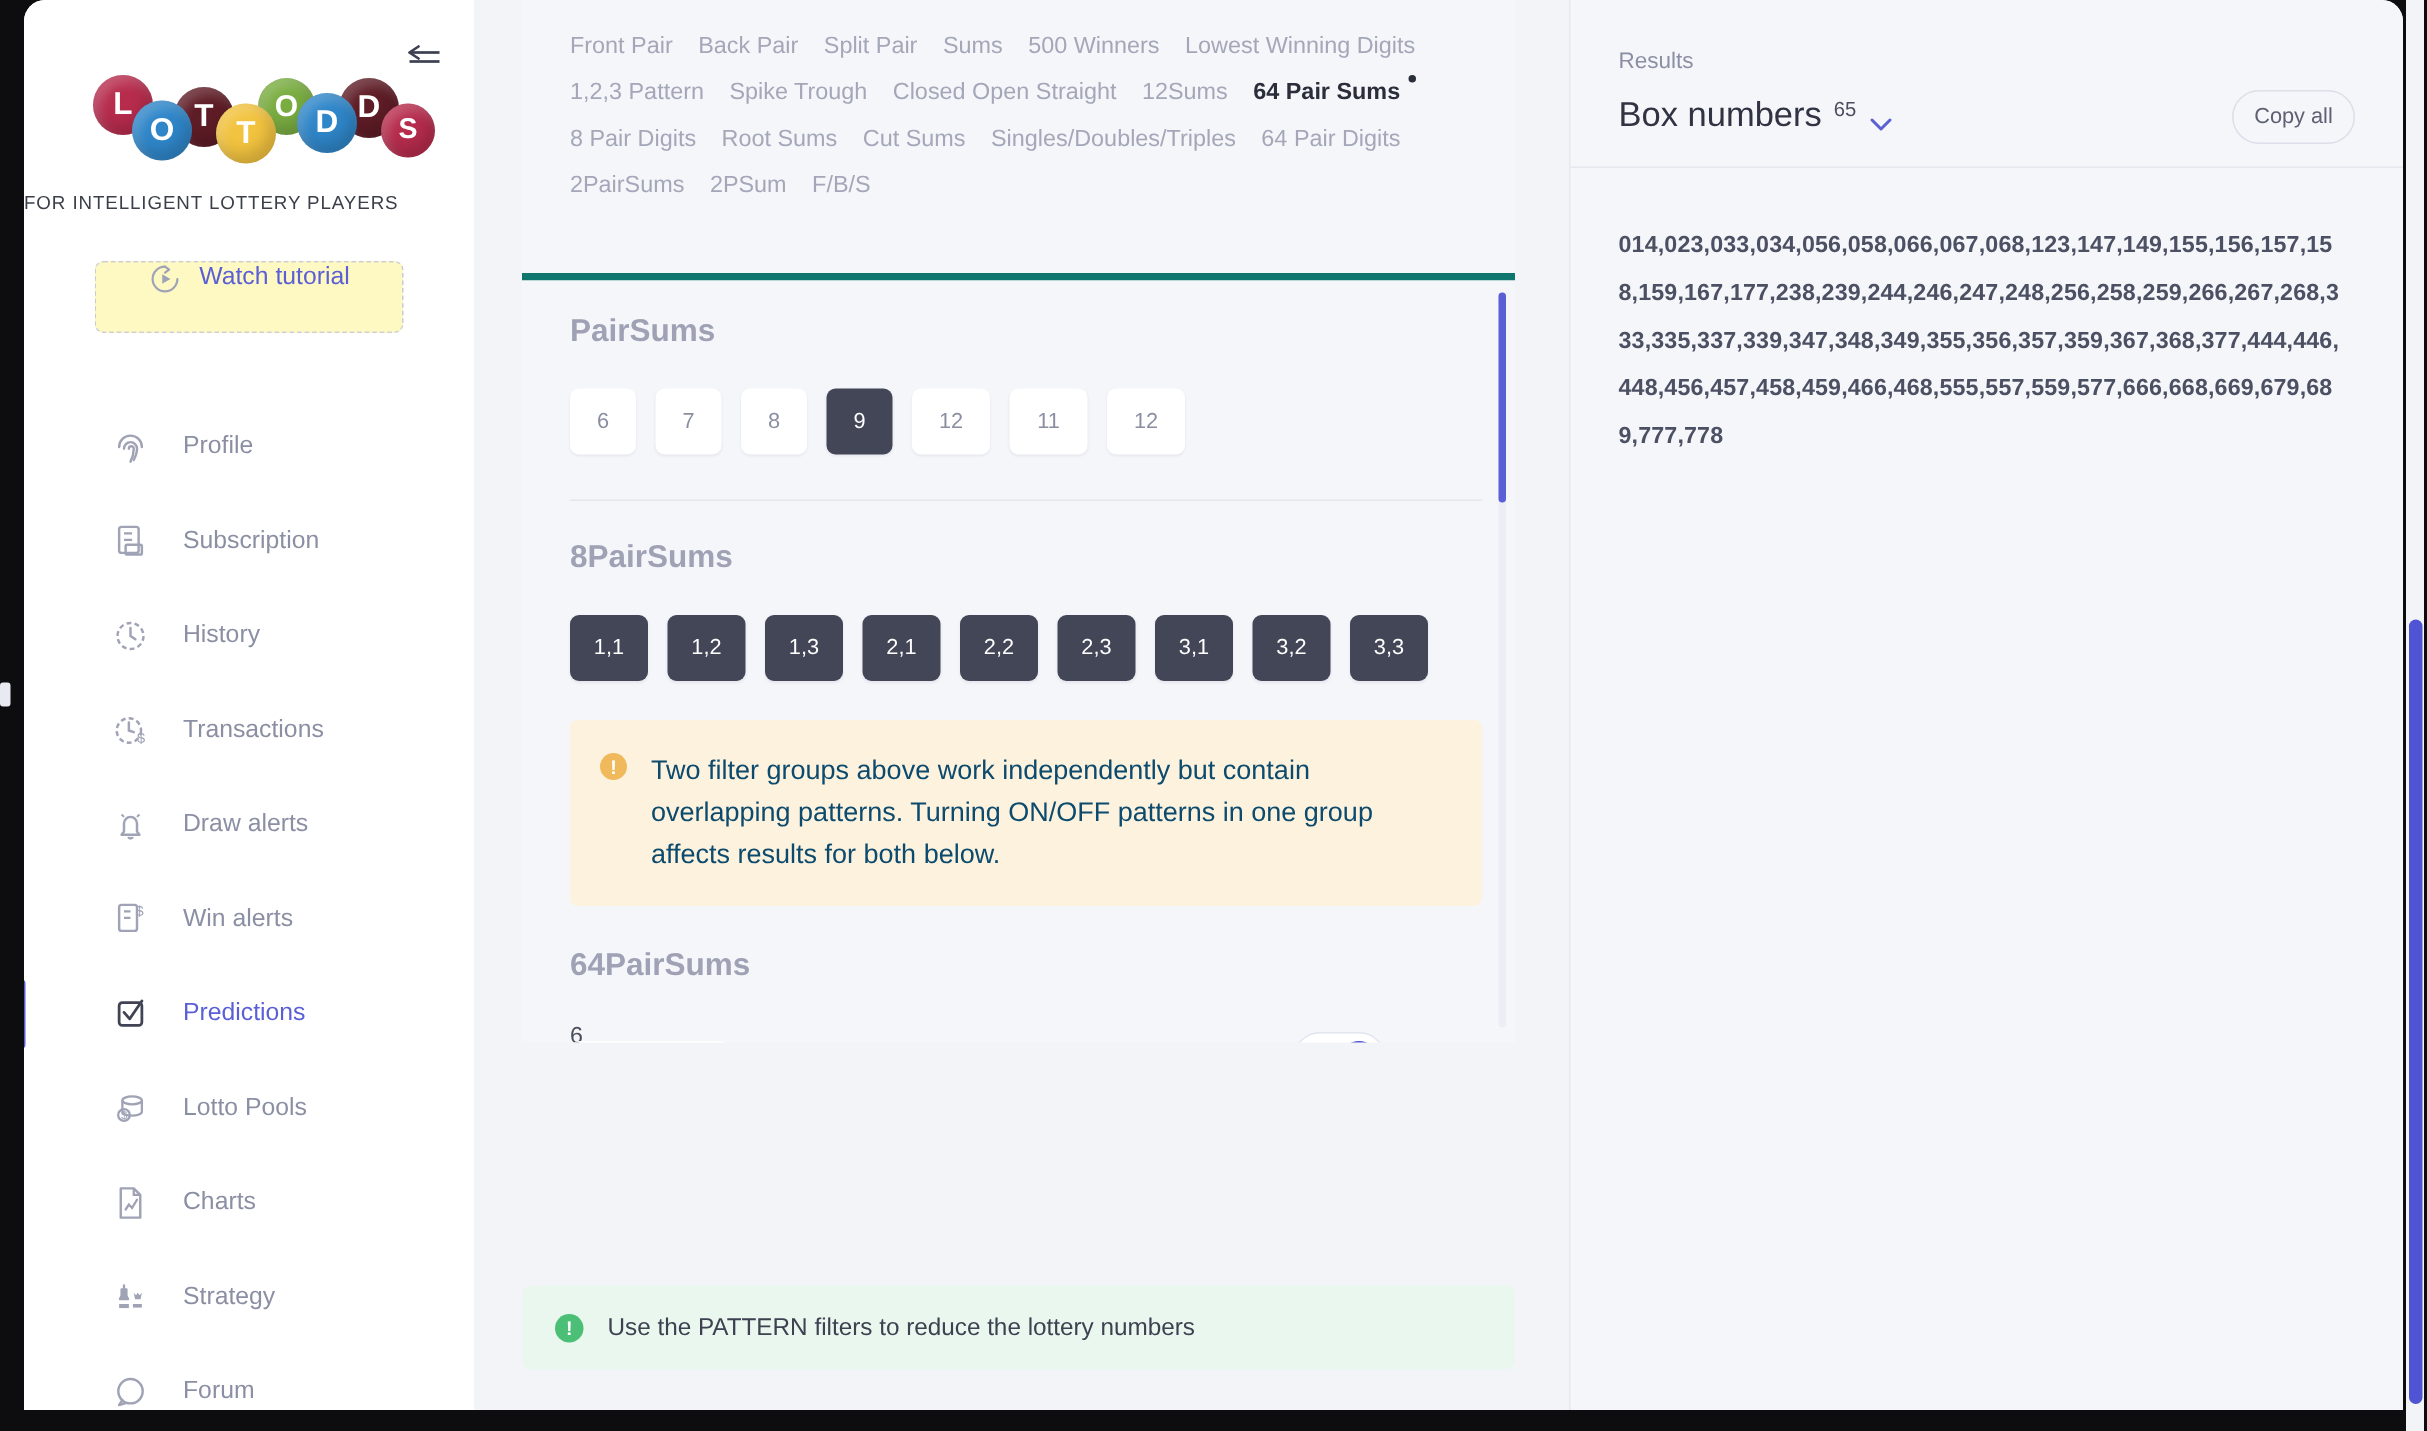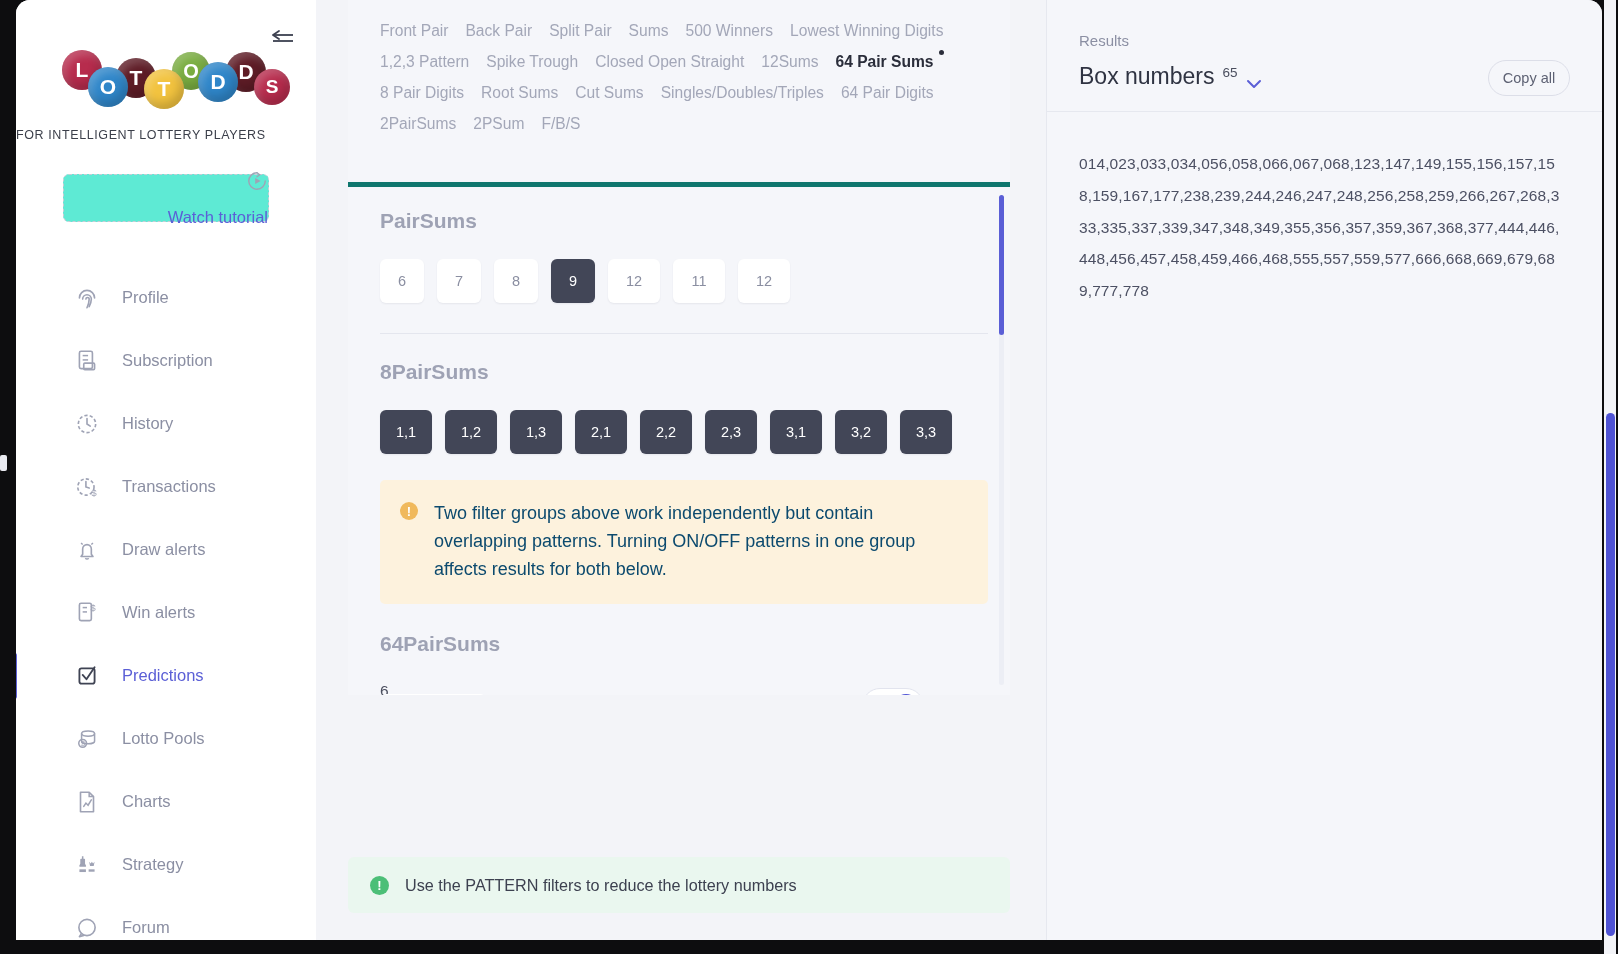--- a/index.html
+++ b/index.html
@@ -66,25 +66,24 @@
     letter-spacing: .6px;
     color: #3b3f4a;
     margin-top: 6px;
     font-weight: 400;
   }
   .tutorial-btn {
     margin: 32px auto 0;
     width: 206px; height: 48px;
     border: 1px dashed #c9cbd6;
     border-radius: 6px;
-    display: flex; align-items: flex-end; justify-content: center;
+    display: flex; align-items: flex-start; justify-content: center;
     gap: 12px;
     cursor: pointer;
-    background: #5eead4;
-    flex-direction: column;
+    background: #fef9c3;
   }
   .tutorial-btn span.label {
     color: #5b5fd6;
     font-size: 16.5px;
     font-weight: 500;
   }
   .nav { margin-top: 44px; }
   .nav-item {
     display: flex; align-items: center;
     gap: 22px;
@@ -352,20 +351,21 @@
     color: #5d6173;
     cursor: pointer;
   }
   .numbers {
     padding: 36px 34px 0 32px;
     font-size: 15.5px;
     line-height: 2.05;
     color: #4c5063;
     letter-spacing: .1px;
     word-break: break-all;
+    font-weight: bold;
   }
 
   
   .page-scroll-track {
     position: absolute;
     right: 2px; top: 0;
     width: 12px; height: 954px;
     background: #f3f4f8;
   }
   .page-scroll-thumb {

